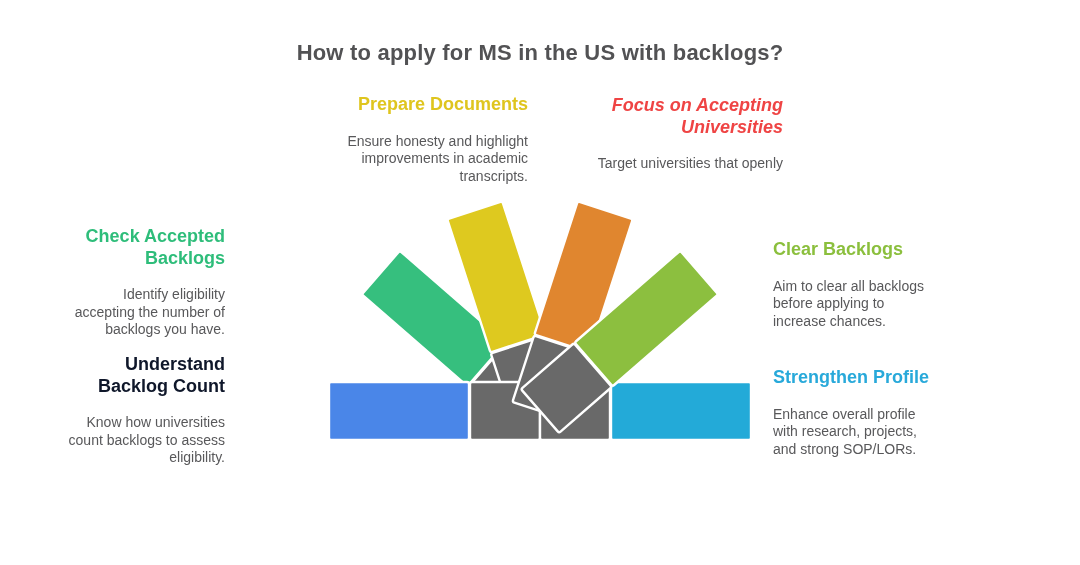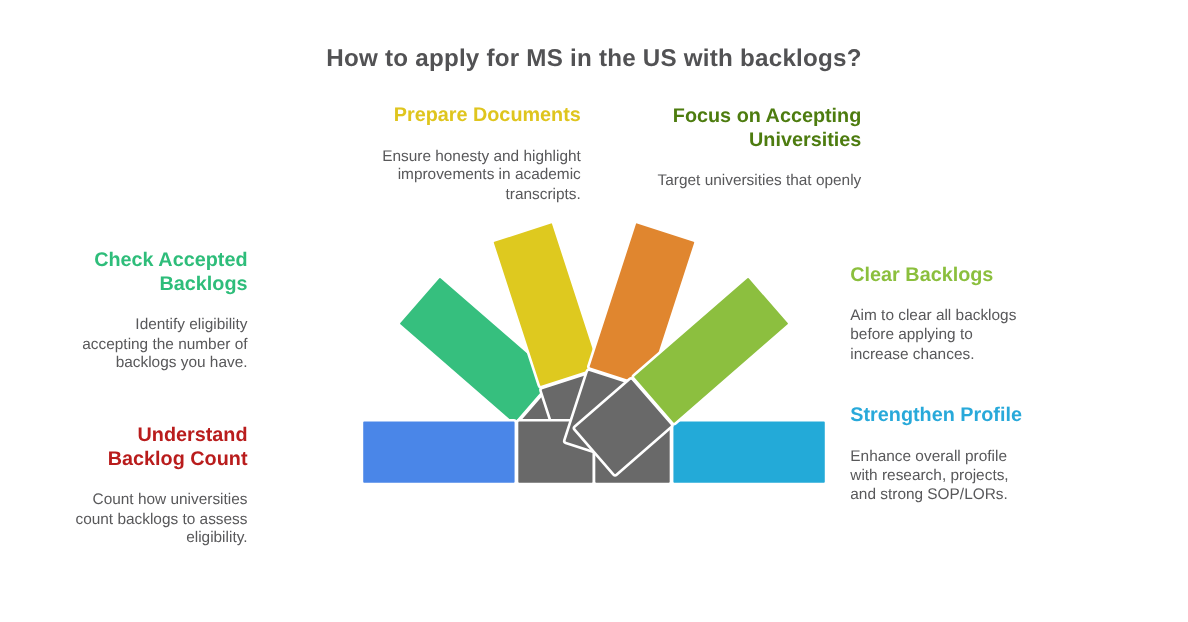--- a/index.html
+++ b/index.html
@@ -81,21 +81,21 @@
       <div class="line">Prepare Documents</div>
     </div>
     <div class="body-text">
       <div class="line">Ensure honesty and highlight</div>
       <div class="line">improvements in academic</div>
       <div class="line">transcripts.</div>
     </div>
   </div>
 
   <div class="block align-center" id="block-focus">
-    <div class="heading" style="color: #4d7c0f;">
+    <div class="heading" style="color: #ef4444; font-style: italic;">
       <div class="line">Focus on Accepting</div>
       <div class="line">Universities</div>
     </div>
     <div class="body-text">
       <div class="line">Target universities that openly</div>
     </div>
   </div>
 
   <div class="block align-right" id="block-check">
     <div class="heading" style="color: rgb(46, 189, 122);">
@@ -114,26 +114,26 @@
       <div class="line">Clear Backlogs</div>
     </div>
     <div class="body-text">
       <div class="line">Aim to clear all backlogs</div>
       <div class="line">before applying to</div>
       <div class="line">increase chances.</div>
     </div>
   </div>
 
   <div class="block align-right" id="block-understand">
-    <div class="heading" style="color: #b91c1c; margin-top: 31px;">
+    <div class="heading" style="color: #0f172a;">
       <div class="line">Understand</div>
       <div class="line">Backlog Count</div>
     </div>
     <div class="body-text">
-      <div class="line">Count how universities</div>
+      <div class="line">Know how universities</div>
       <div class="line">count backlogs to assess</div>
       <div class="line">eligibility.</div>
     </div>
   </div>
 
   <div class="block align-left" id="block-strengthen">
     <div class="heading" style="color: rgb(40, 169, 218);">
       <div class="line">Strengthen Profile</div>
     </div>
     <div class="body-text">

